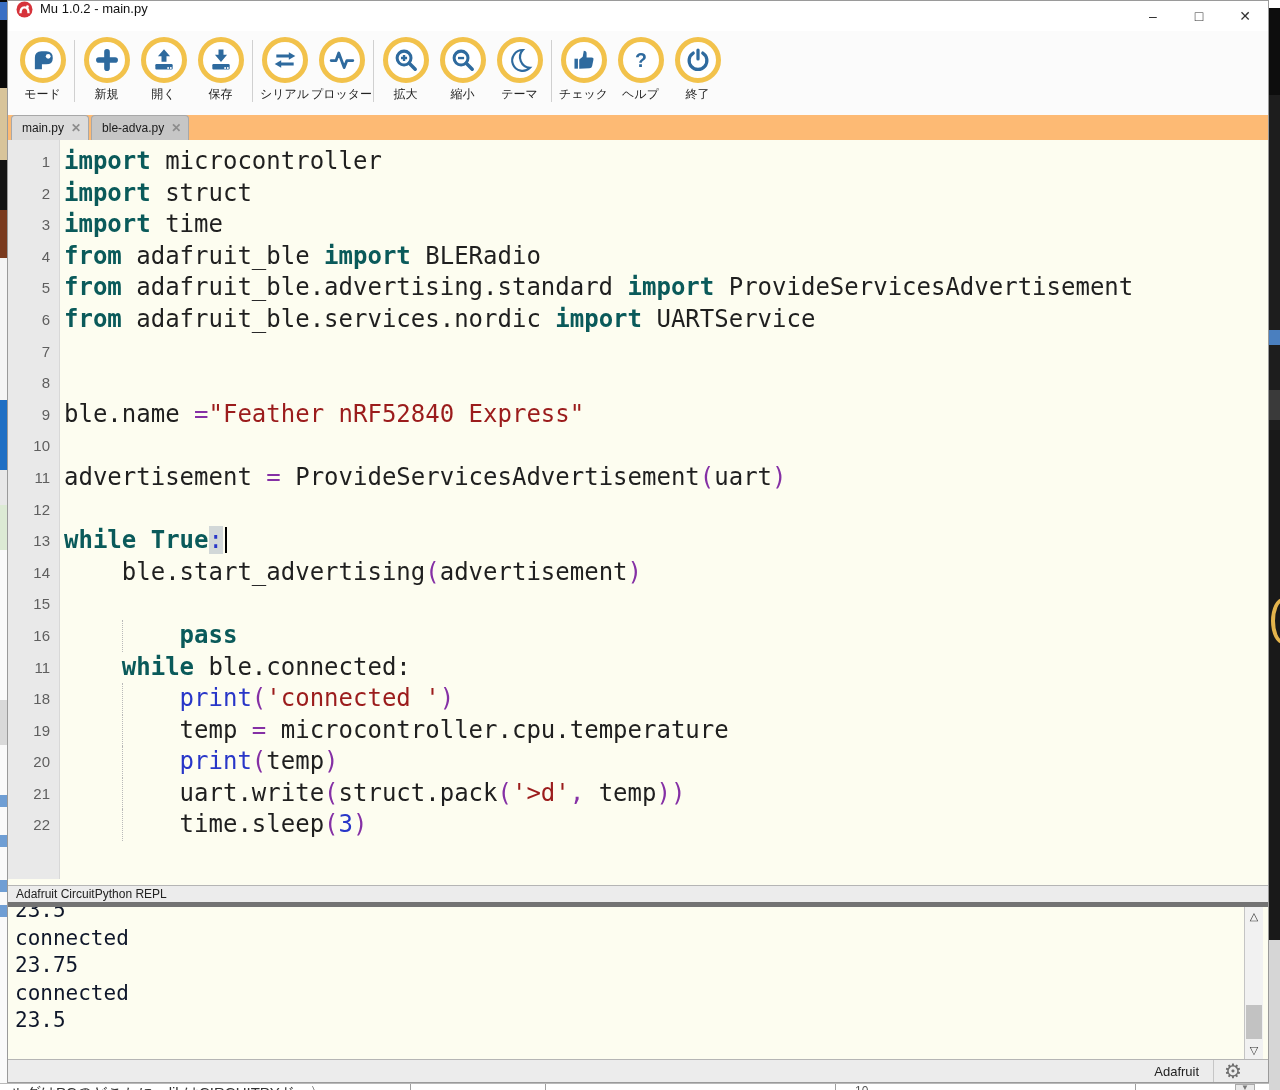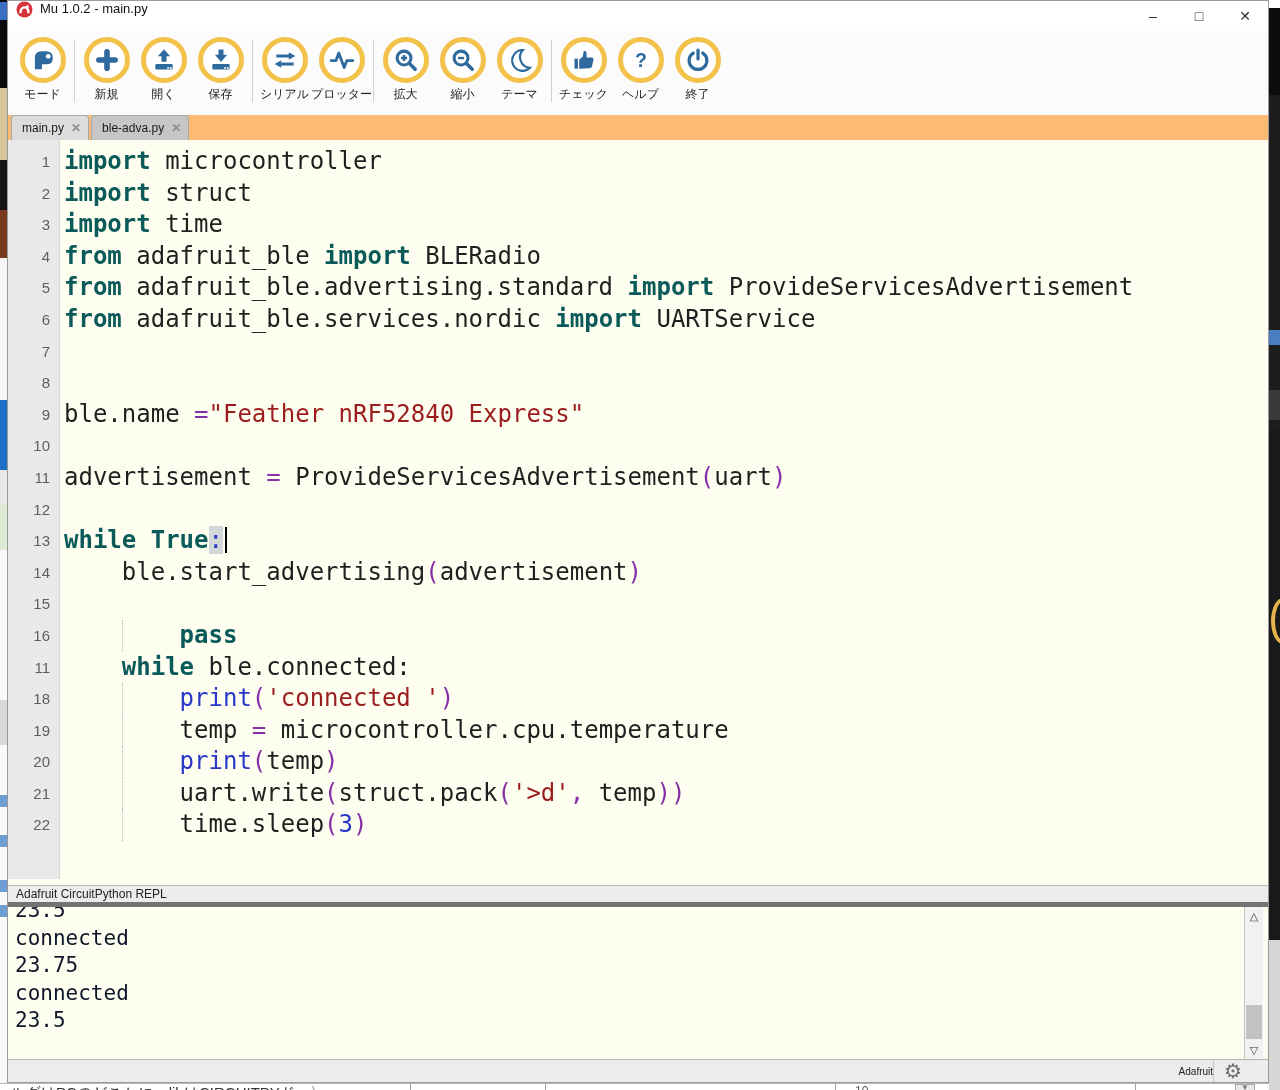--- a/index.html
+++ b/index.html
@@ -63,21 +63,21 @@
   .repl-lines{margin-top:-10px;padding-left:7px;}
   .repl-line{font-family:"DejaVu Sans Mono",monospace;font-size:21px;line-height:27.5px;color:#0f172a;white-space:pre;}
   .scrollbar{position:absolute;top:0;right:5px;width:18px;height:152px;background:#f1f1f1;border-left:1px solid #c4c4c4;}
   .sb-btn{position:absolute;left:0;width:18px;height:18px;font-size:11px;color:#333;text-align:center;line-height:18px;}
   .sb-up{top:0;}
   .sb-down{bottom:0;}
   .sb-thumb{position:absolute;left:1px;top:98px;width:16px;height:34px;background:#c2c2c2;}
   
   .statusbar{height:31px;background:#ececec;border-top:1px solid #b5b5b5;display:flex;align-items:center;
     justify-content:flex-end;padding-right:26px;flex:1 1 auto;}
-  .status-mode{font-size:10px;color:#222;}
+  .status-mode{font-size:13px;color:#222;margin-right:14px;}
   .status-sep{width:1px;height:22px;background:#c6c6c6;margin-right:10px;}
   .gear{font-size:20px;color:#6e6e6e;line-height:20px;}
 </style>
 </head>
 <body>
 
 <div class="screen">
 
   <div class="bgL">
     <div class="b" style="top:0;height:88px;background:#0a0a0a;"></div>

